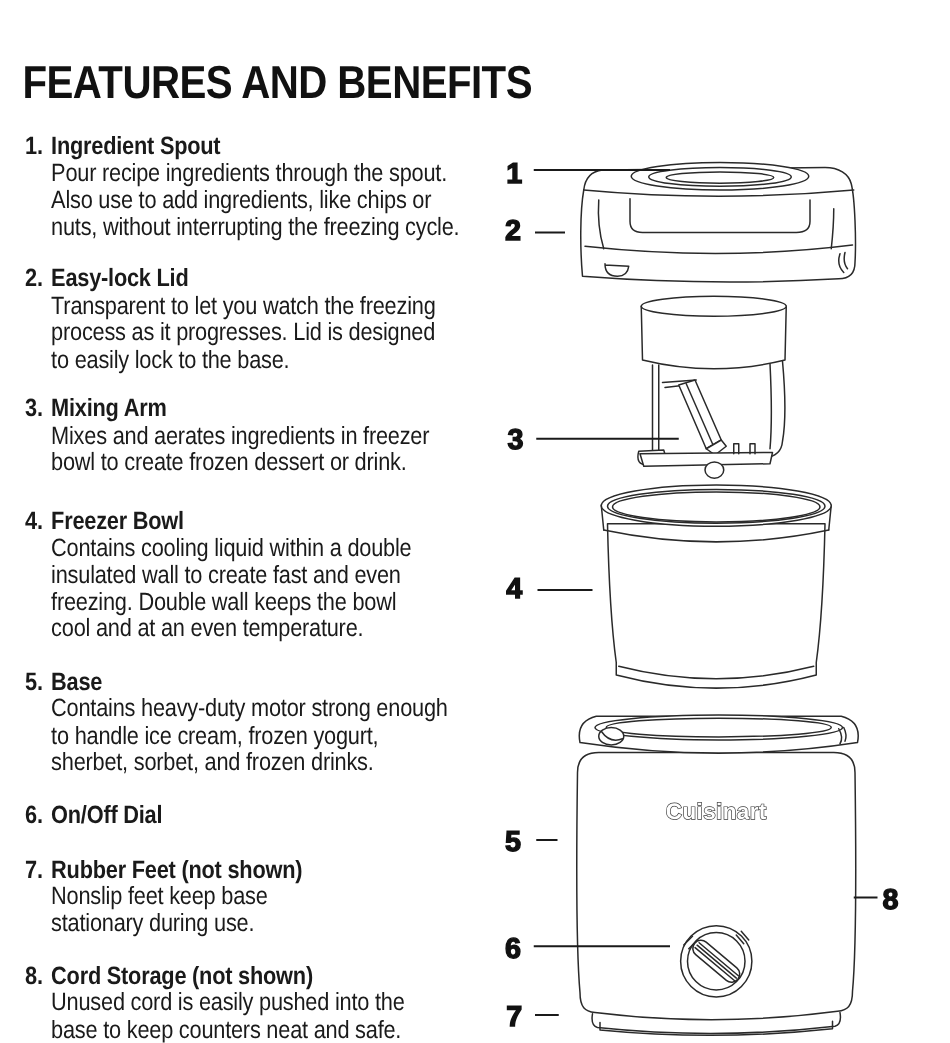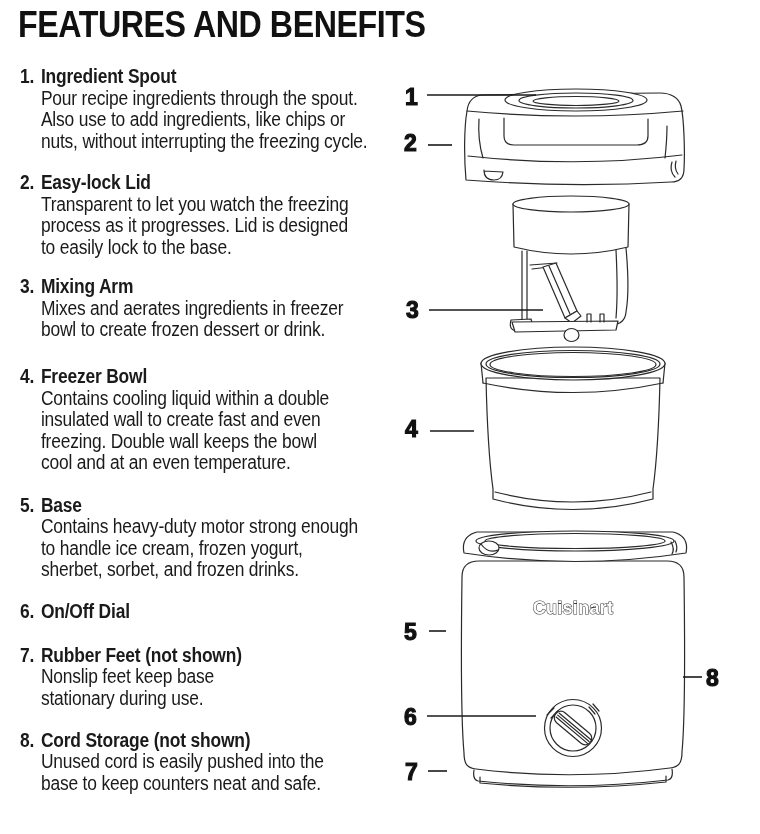--- a/index.html
+++ b/index.html
@@ -2,21 +2,21 @@
 <html><head>
 <meta charset="utf-8">
 <style>
   * { margin:0; padding:0; box-sizing:border-box; }
   html,body { background:#ffffff; }
   body {
     width:760px; height:834px; position:relative; overflow:hidden;
     font-family:"Liberation Sans","DejaVu Sans",sans-serif;
     color:#1a1a1a;
   }
-  .page { position:absolute; inset:0; background:#fff; }
+  .page { position:absolute; inset:0; background:#fff;margin-top:41px; }
 
   .title {
     position:absolute; left:18px; top:6px;
     font-size:37px; line-height:37px; font-weight:bold; color:#111;
     letter-spacing:-0.5px; white-space:nowrap;
     transform:scaleX(0.87); transform-origin:0 0;
   }
 
   .col {
     position:absolute; left:20px; top:66px; width:520px;

